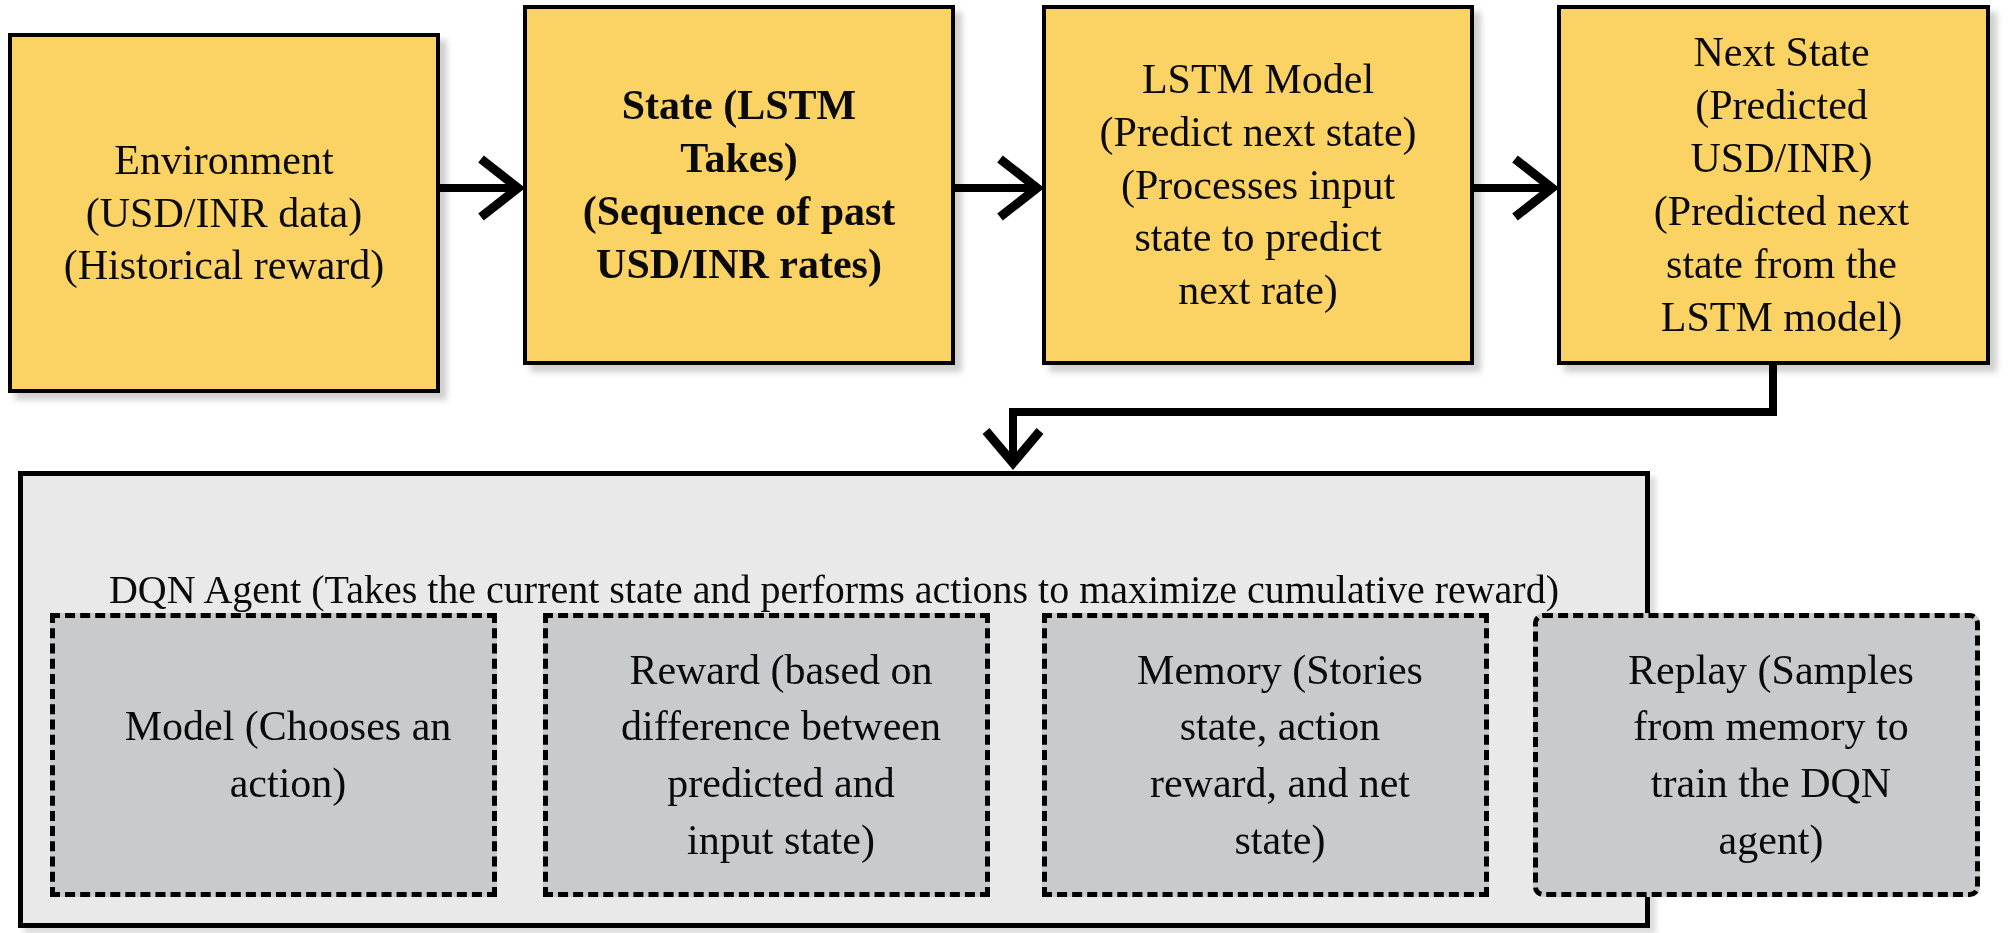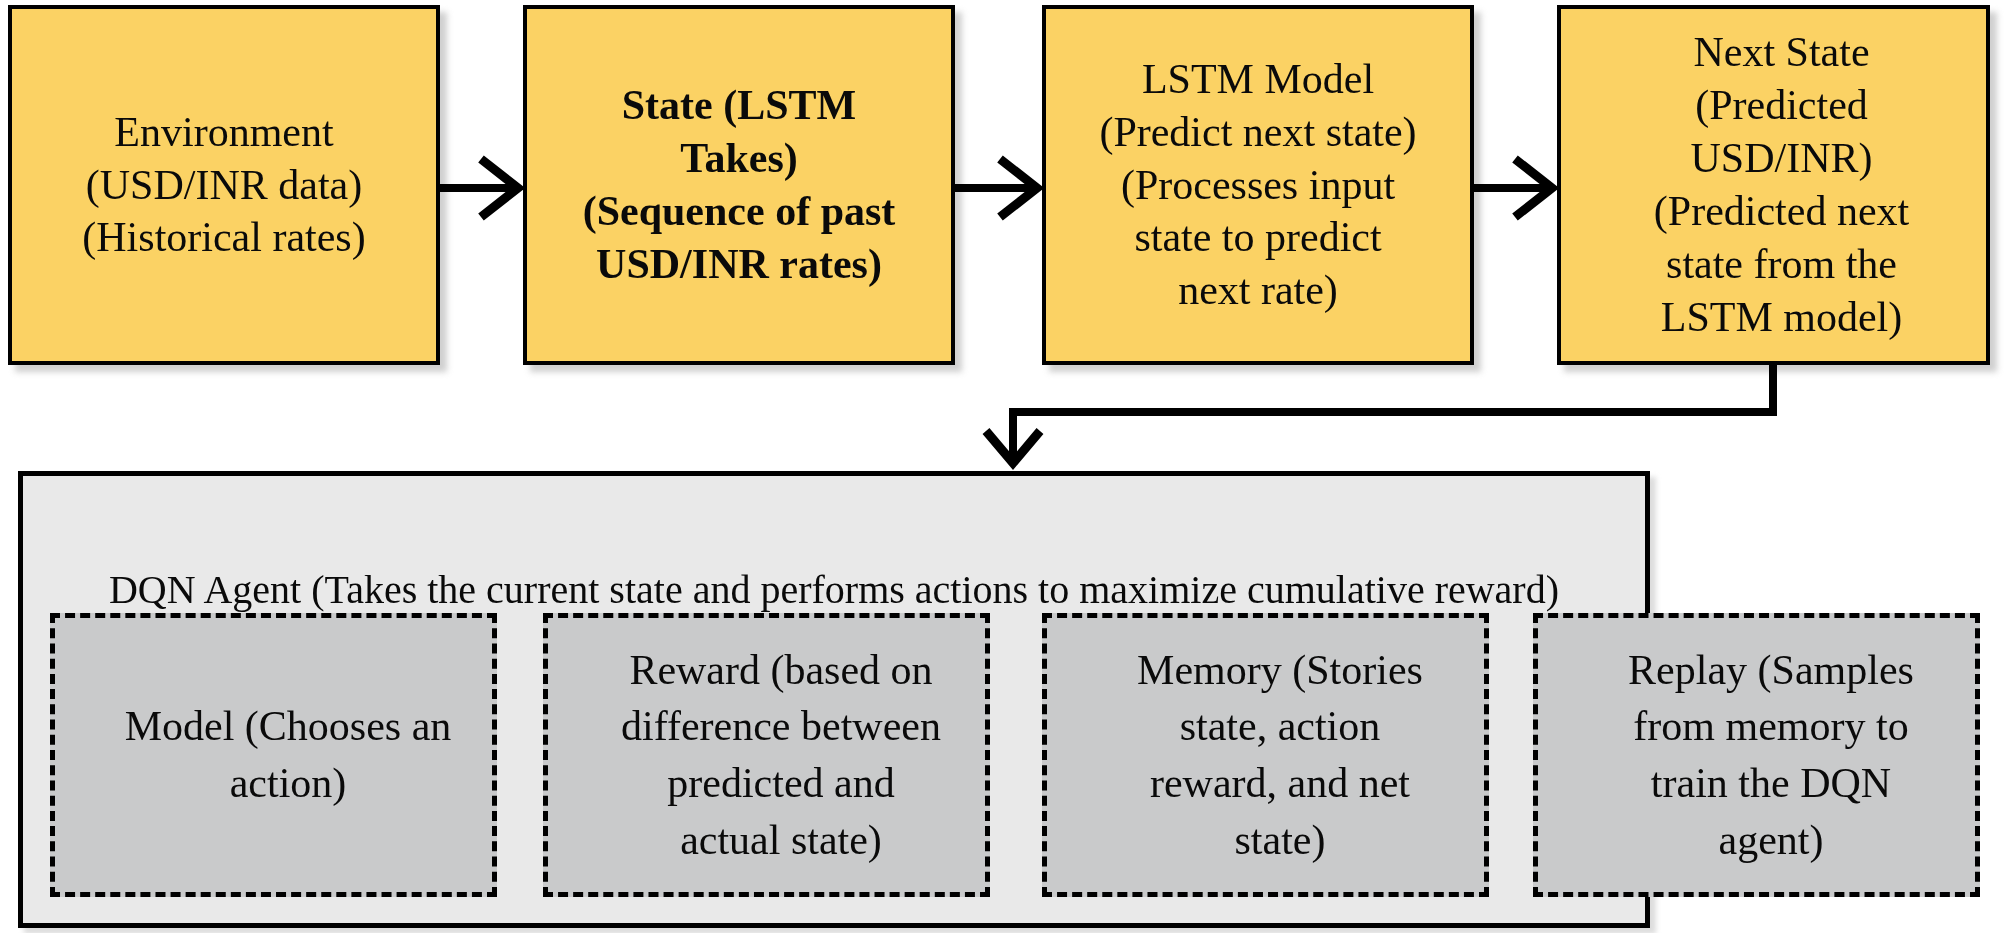--- a/index.html
+++ b/index.html
@@ -13,21 +13,21 @@
 
   
   .flow-box{
     position:absolute;top:5px;height:360px;width:432px;
     background:var(--box-fill);border:4px solid var(--box-border);
     display:flex;flex-direction:column;align-items:center;justify-content:center;
     text-align:center;font-size:42px;line-height:1.26;
     box-shadow:7px 7px 6px rgba(150,150,150,.45);
   }
   .flow-box .ln{white-space:nowrap;}
-  #fb0{left:8px;} #fb1{left:523px;font-weight:bold;} #fb2{left:1042px;} #fb3{left:1557px;width:433px;padding-left:16px;}
+  #fb0{left:8px;margin-top:28px;} #fb1{left:523px;font-weight:bold;} #fb2{left:1042px;} #fb3{left:1557px;width:433px;padding-left:16px;}
 
   
   svg.arrows{position:absolute;left:0;top:0;width:2008px;height:933px;pointer-events:none;}
   .arrow-stroke{stroke:var(--arrow);fill:none;stroke-linejoin:miter;}
   .shaft{stroke-width:8;}
   .head{stroke-width:9;}
 
   
   .agent-panel{
     position:absolute;left:18px;top:471px;width:1632px;height:457px;
@@ -38,31 +38,31 @@
     position:absolute;left:0;top:90px;width:100%;
     text-align:center;font-size:40px;line-height:1.2;white-space:nowrap;
   }
   .agent-box{
     position:absolute;top:137px;height:284px;width:447px;
     background:var(--sub-fill);border:5px dashed var(--box-border);
     display:flex;flex-direction:column;align-items:center;justify-content:center;
     text-align:center;font-size:42px;line-height:1.35;padding-left:29px;
   }
   .agent-box .ln{white-space:nowrap;}
-  #ab0{left:27px;} #ab1{left:520px;} #ab2{left:1019px;} #ab3{left:1510px;}
+  #ab0{left:27px;} #ab1{left:520px;} #ab2{left:1019px;} #ab3{left:1510px;border-radius:10px;}
 </style>
 </head>
 <body>
 
 <div class="canvas">
 
   <div class="flow-box" id="fb0">
     <div class="ln">Environment</div>
     <div class="ln">(USD/INR data)</div>
-    <div class="ln">(Historical rates)</div>
+    <div class="ln">(Historical reward)</div>
   </div>
 
   <div class="flow-box" id="fb1">
     <div class="ln">State (LSTM</div>
     <div class="ln">Takes)</div>
     <div class="ln">(Sequence of past</div>
     <div class="ln">USD/INR rates)</div>
   </div>
 
   <div class="flow-box" id="fb2">
@@ -106,21 +106,21 @@
 
     <div class="agent-box" id="ab0">
       <div class="ln">Model (Chooses an</div>
       <div class="ln">action)</div>
     </div>
 
     <div class="agent-box" id="ab1">
       <div class="ln">Reward (based on</div>
       <div class="ln">difference between</div>
       <div class="ln">predicted and</div>
-      <div class="ln">actual state)</div>
+      <div class="ln">input state)</div>
     </div>
 
     <div class="agent-box" id="ab2">
       <div class="ln">Memory (Stories</div>
       <div class="ln">state, action</div>
       <div class="ln">reward, and net</div>
       <div class="ln">state)</div>
     </div>
 
     <div class="agent-box" id="ab3">

